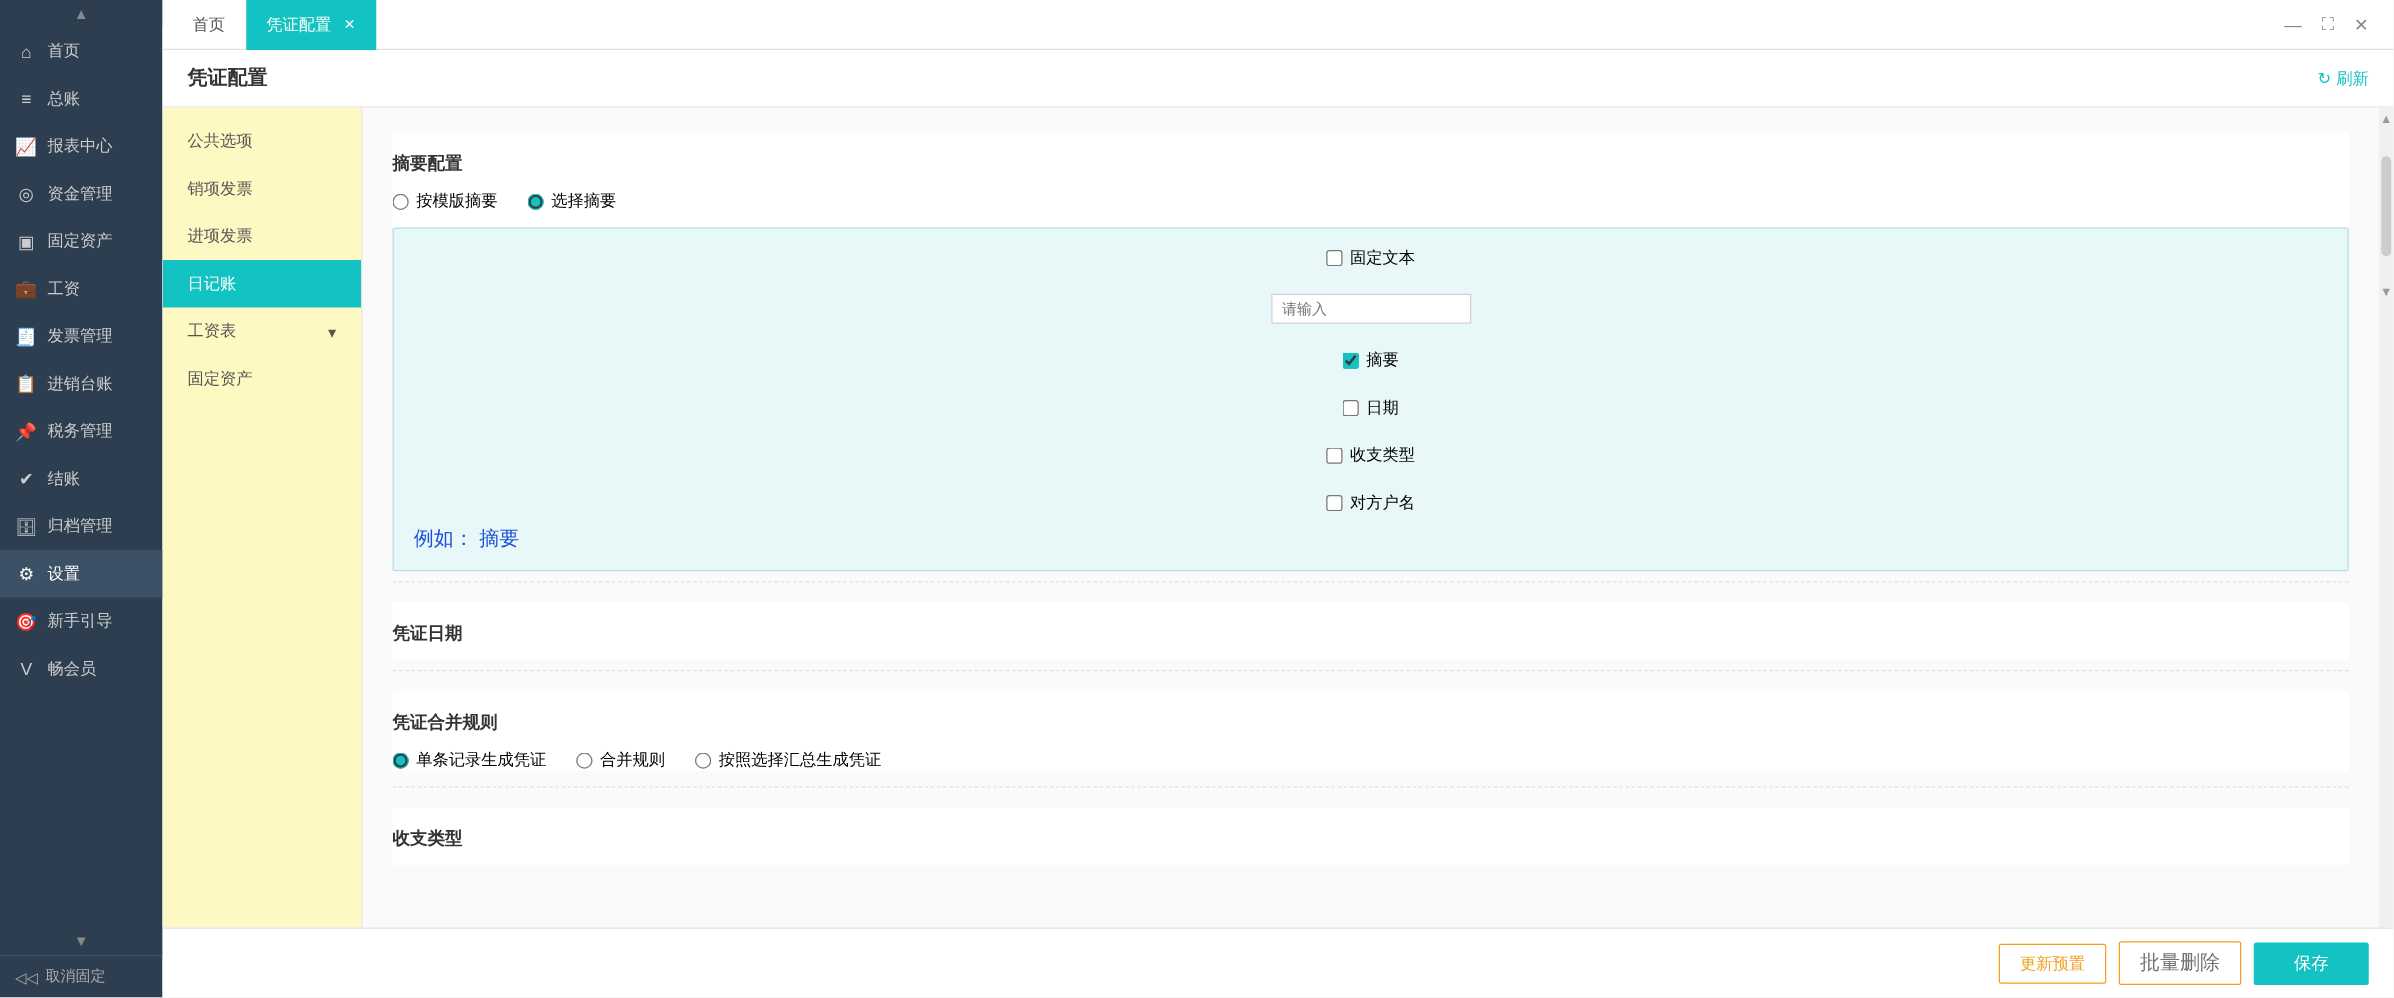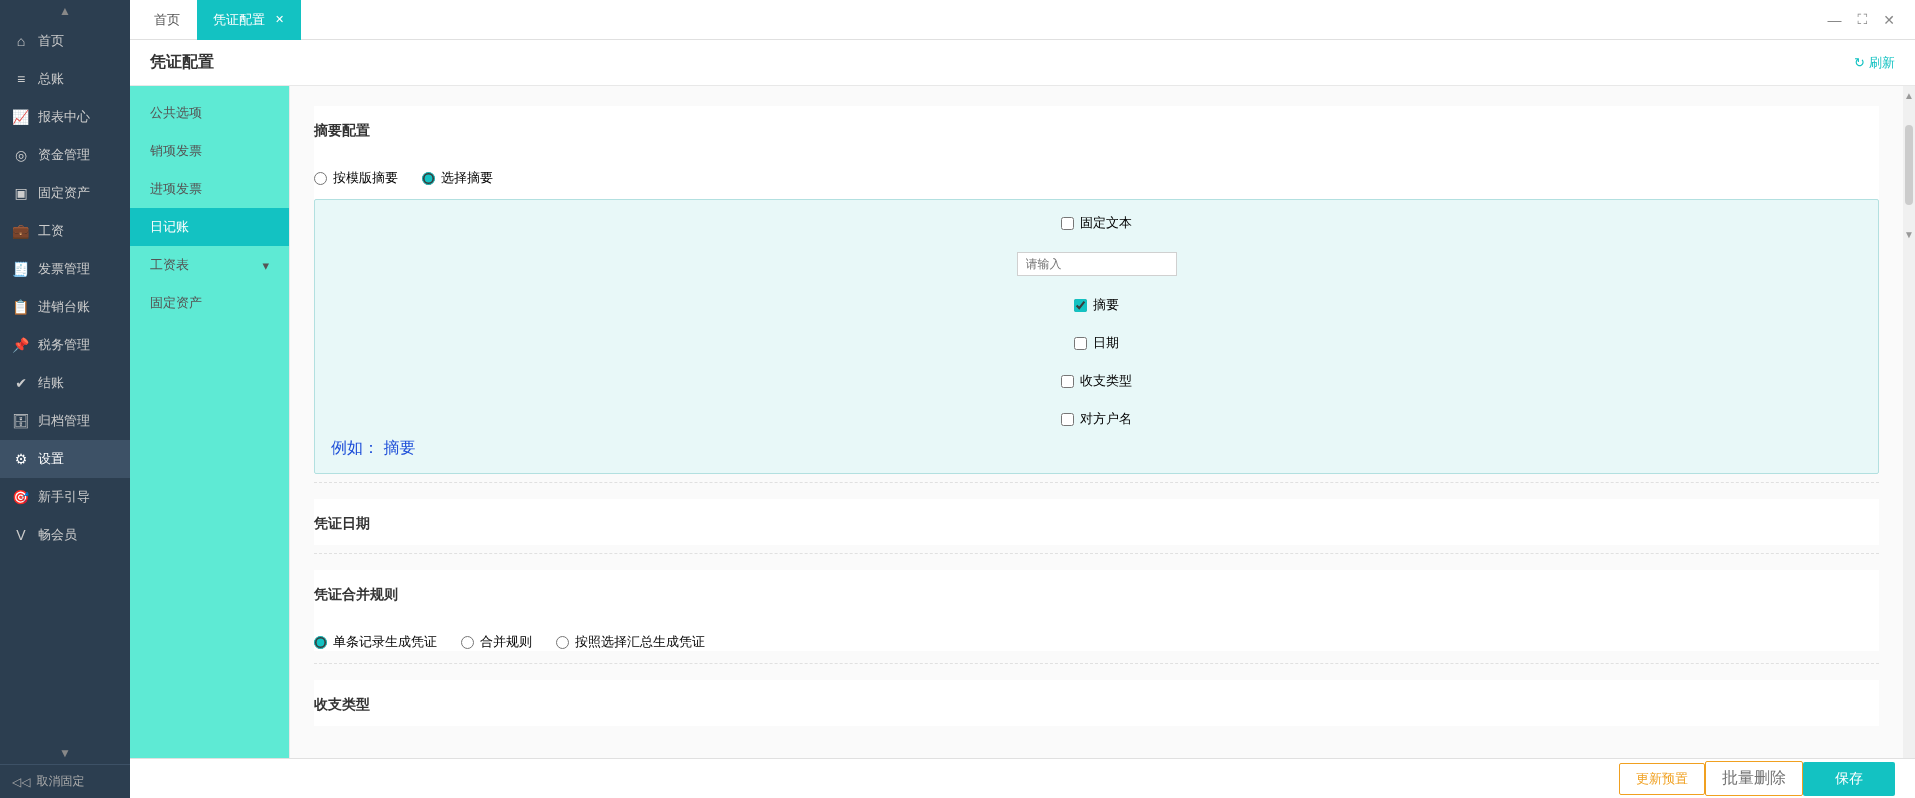--- a/index.html
+++ b/index.html
@@ -115,21 +115,21 @@
     
     .content-area {
       flex: 1;
       display: flex;
       overflow: hidden;
     }
 
     
     .left-nav {
       width: 160px;
-      background: #5eead4;
+      background: #fef9c3;
       border-right: 1px solid #e8e8e8;
       padding: 8px 0;
       flex-shrink: 0;
       overflow-y: auto;
     }
     .left-nav-item {
       padding: 10px 20px;
       cursor: pointer;
       color: #555;
       font-size: 13px;
@@ -167,21 +167,20 @@
       border-top: 1px dashed #e0e0e0;
       margin: 8px 0 16px 0;
     }
 
     
     .radio-group {
       display: flex;
       align-items: center;
       gap: 24px;
       margin-bottom: 12px;
-      margin-top: 17px;
     }
     .radio-item {
       display: flex;
       align-items: center;
       gap: 6px;
       cursor: pointer;
       font-size: 13px;
     }
     input[type="radio"] { accent-color: #13c2c2; cursor: pointer; }
     input[type="checkbox"] { accent-color: #13c2c2; cursor: pointer; }
@@ -216,22 +215,23 @@
     }
 
     
     .bottom-bar {
       background: #fff;
       border-top: 1px solid #e0e0e0;
       padding: 10px 20px;
       display: flex;
       align-items: center;
       justify-content: flex-end;
-      flex-shrink: 0;
-      height: 40px;
+      gap: 10px;
+      flex-shrink: 0;
+      height: 56px;
     }
     .btn-update {
       border: 1px solid #f0a020;
       color: #f0a020;
       background: #fff;
       padding: 6px 16px;
       cursor: pointer;
       font-size: 13px;
       border-radius: 2px;
     }

